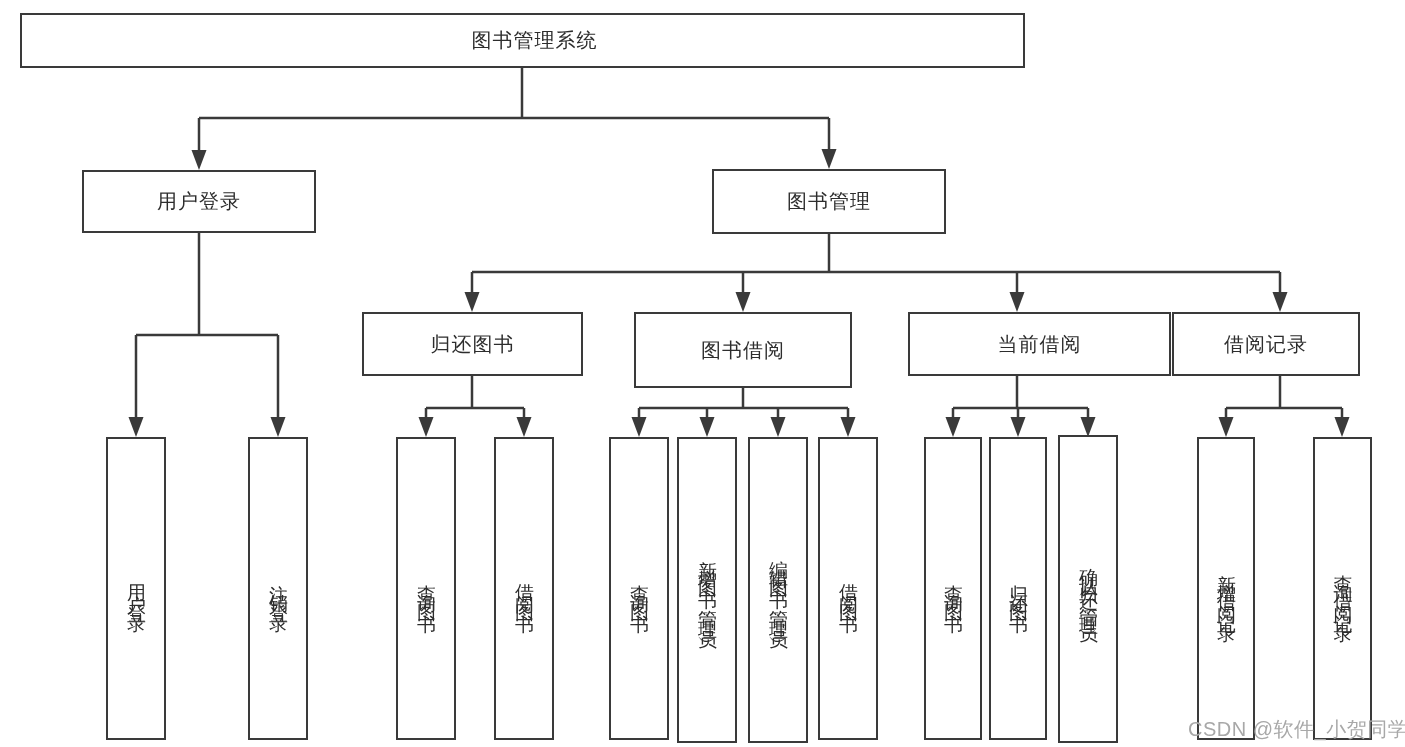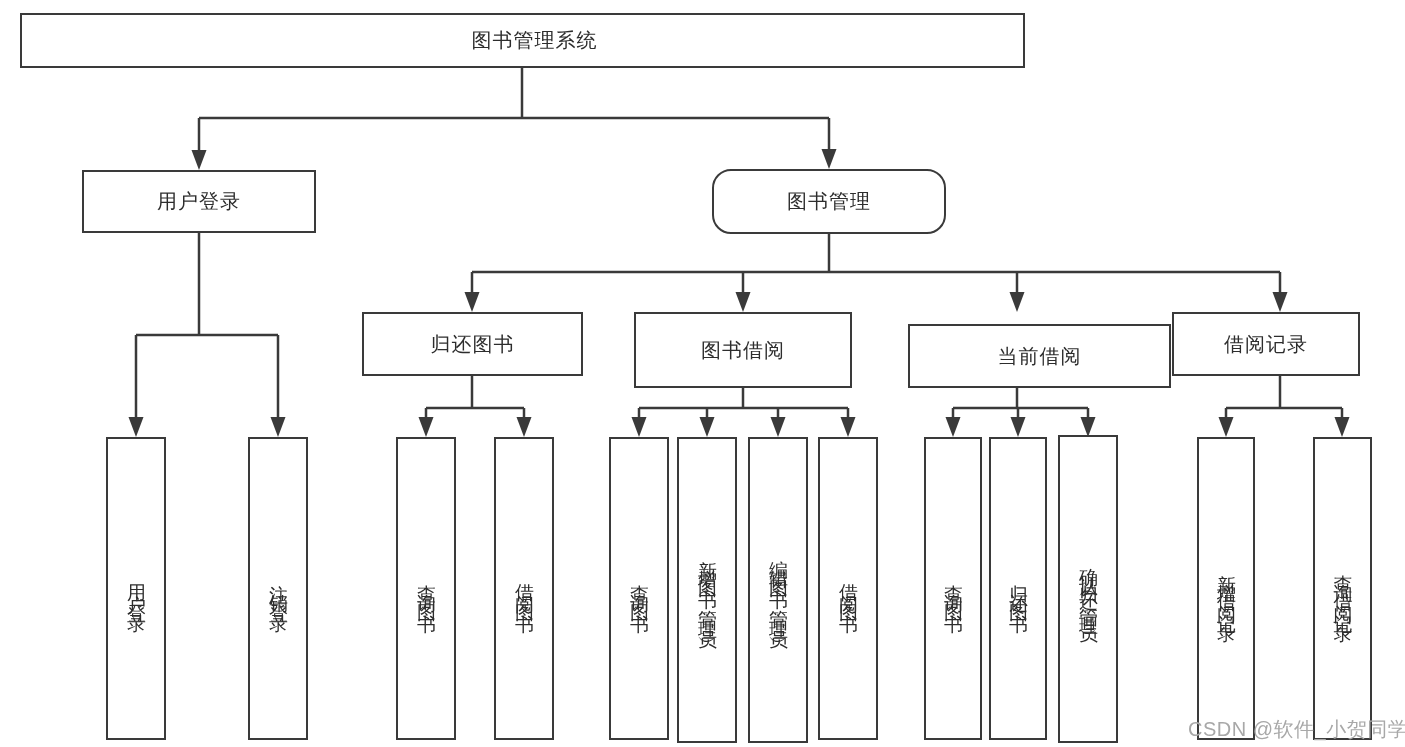--- a/index.html
+++ b/index.html
@@ -114,31 +114,31 @@
     </g>
   </svg>
 
   <div class="box" style="left:20px; top:13px; width:1005px; height:55px;padding-left:24px;">
     <span class="h-label">图书管理系统</span>
   </div>
 
   <div class="box" style="left:82px; top:170px; width:234px; height:63px;">
     <span class="h-label">用户登录</span>
   </div>
-  <div class="box" style="left:712px; top:169px; width:234px; height:65px;border-radius:19px;">
+  <div class="box" style="left:712px; top:169px; width:234px; height:65px;">
     <span class="h-label">图书管理</span>
   </div>
 
   <div class="box" style="left:362px; top:312px; width:221px; height:64px;">
     <span class="h-label">归还图书</span>
   </div>
   <div class="box" style="left:634px; top:312px; width:218px; height:76px;">
     <span class="h-label">图书借阅</span>
   </div>
-  <div class="box" style="left:908px; top:324px; width:263px; height:64px;">
+  <div class="box" style="left:908px; top:312px; width:263px; height:64px;">
     <span class="h-label">当前借阅</span>
   </div>
   <div class="box" style="left:1172px; top:312px; width:188px; height:64px;text-align:center;">
     <span class="h-label">借阅记录</span>
   </div>
 
   <div class="box leaf" style="left:106px; top:437px; width:60px; height:303px;">
     <span class="v-label">用户登录</span>
   </div>
   <div class="box leaf" style="left:248px; top:437px; width:60px; height:303px;">

